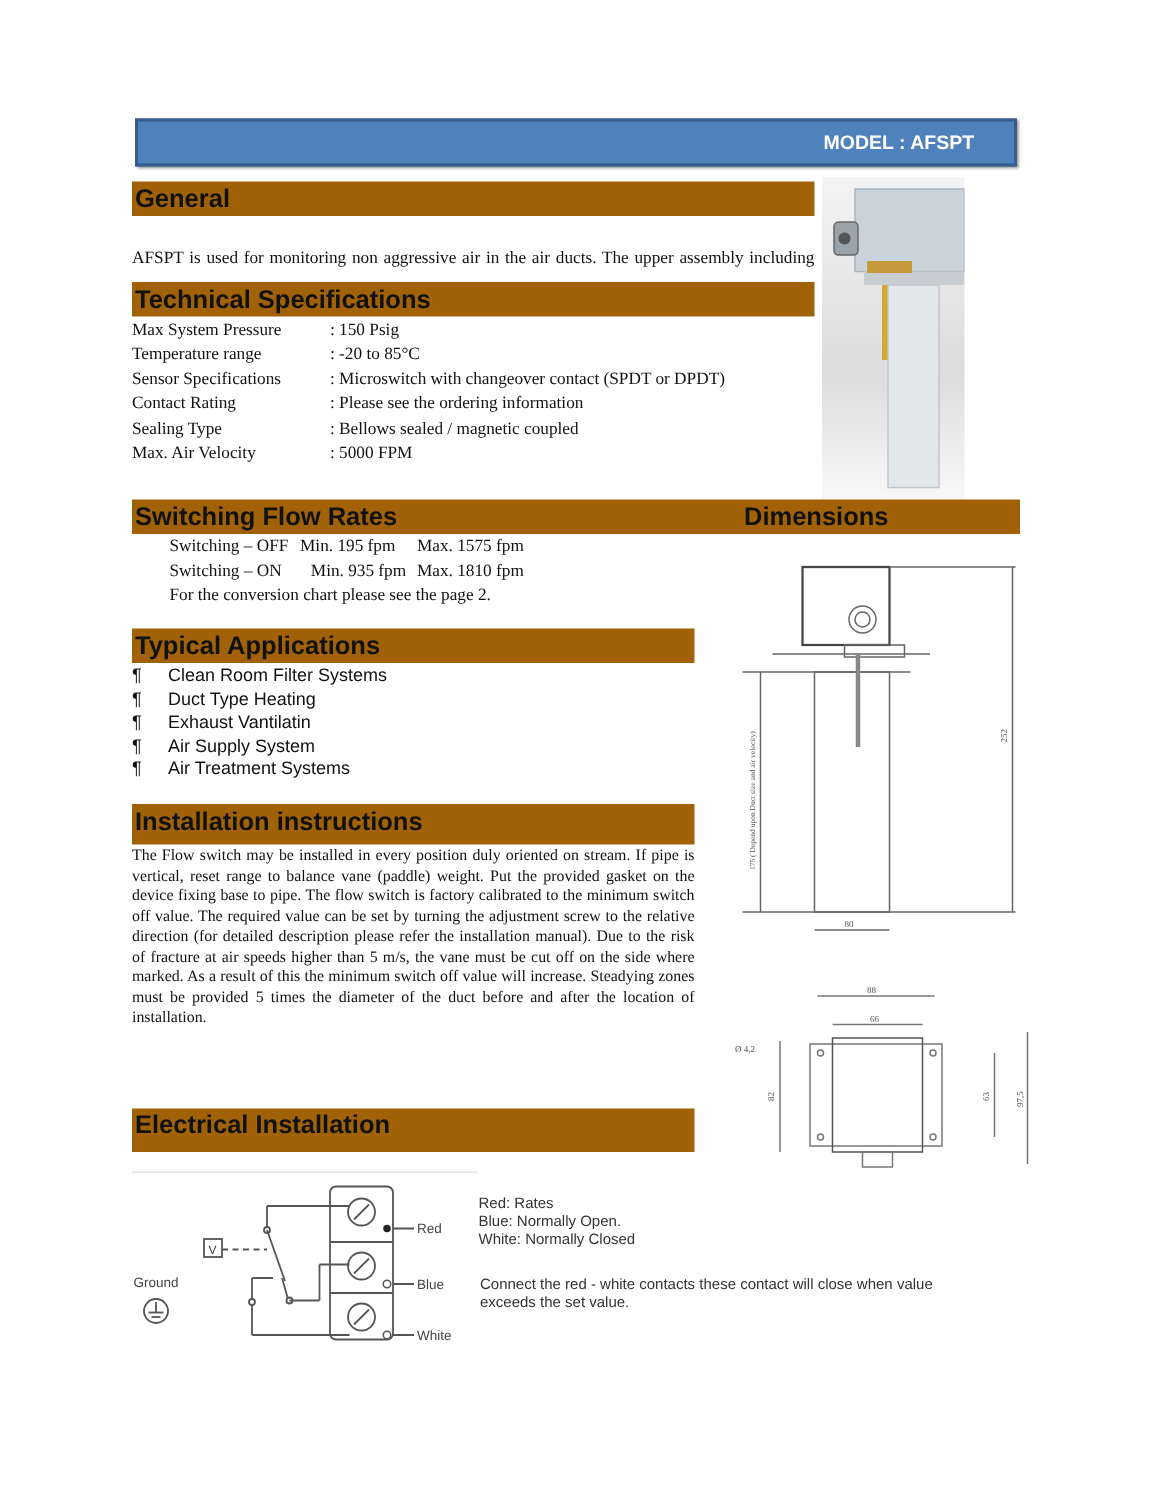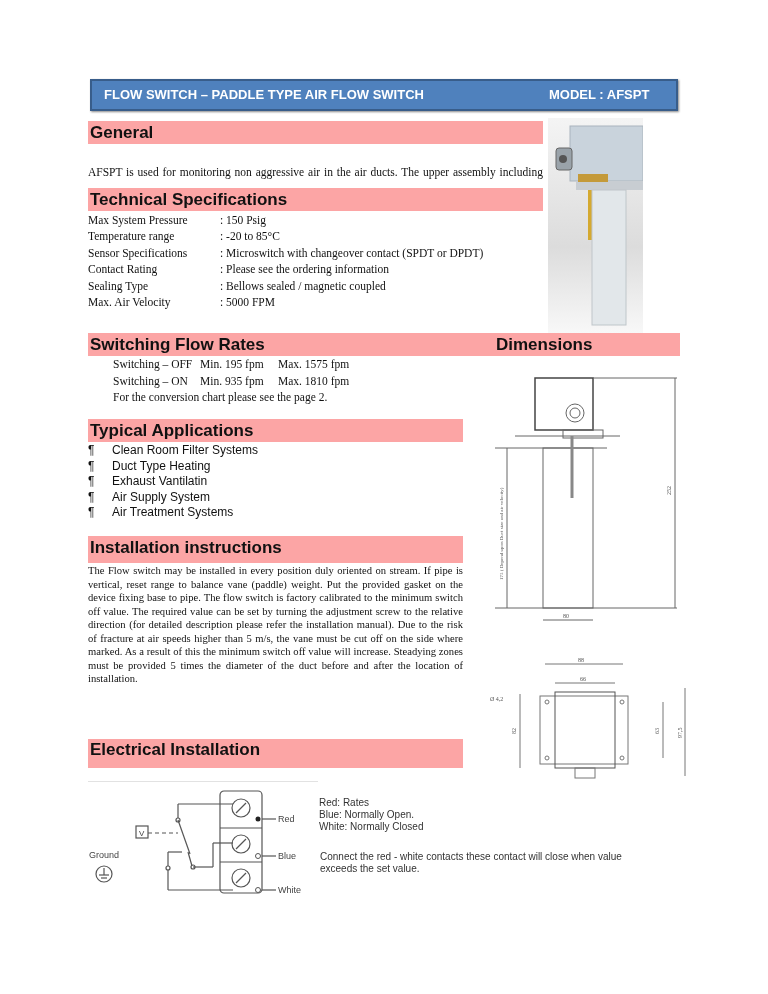--- a/index.html
+++ b/index.html
@@ -4,38 +4,37 @@
 <style>
   html, body { margin: 0; padding: 0; background: #ffffff; }
   body { width: 768px; height: 994px; position: relative; overflow: hidden;
          font-family: "Liberation Serif", serif; color: #111; }
   .abs { position: absolute; }
   .titlebar { left: 90px; top: 79px; width: 584px; height: 28px;
     background: #4f81bd; border: 2px solid #385d8a; box-shadow: 1px 1px 2px #888;
     color: #fff; font-family: "Liberation Sans", sans-serif; font-weight: bold; font-size: 13px; }
   .titlebar .t1 { position: absolute; left: 12px; top: 6px; }
   .titlebar .t2 { position: absolute; left: 416px; top: 6px; padding-left: 41px; }
-  .sec-h { background: #fca5a5; font-family: "Liberation Sans", sans-serif; font-weight: bold;
+  .sec-h { background: #a16207; font-family: "Liberation Sans", sans-serif; font-weight: bold;
     font-size: 17px; color: #111; height: 23px; line-height: 23px; padding-left: 2px; }
   .body-text { font-size: 11.5px; line-height: 16px; }
   .spec-row { display: flex; font-size: 11.5px; line-height: 16.4px; }
   .spec-row .k { width: 132px; }
   .apps li { list-style: none; display: flex; font-family: "Liberation Sans", sans-serif; font-size: 12px; line-height: 15.5px; }
   .apps { margin: 0; padding: 0; }
   .apps .b { width: 24px; }
   .install { font-size: 10.6px; line-height: 13.5px; text-align: justify; }
   .flow { font-size: 11.5px; line-height: 16.5px; }
   .legend { font-family: "Liberation Sans", sans-serif; font-size: 10px; color: #333; line-height: 12px; }
   .hr-line { height: 1px; background: #e2e2e2; }
 </style>
 </head>
 <body>
 
 <div class="abs titlebar">
-  <span class="t1">FLOW SWITCH  – PADDLE TYPE  AIR FLOW SWITCH</span>
   <span class="t2">MODEL : AFSPT</span>
 </div>
 
 <div class="abs" style="left:88px; top:121px; width:455px;">
   <div class="sec-h">General</div>
   <div class="body-text" style="line-height:21px; text-align:justify; margin-top:18px;">AFSPT is used for monitoring non aggressive air in the air ducts.  The upper assembly including microswitch is isolated using bellows assembly.</div>
 </div>
 
 <div class="abs" style="left:548px; top:118px; width:95px; height:215px; background:linear-gradient(180deg,#f4f4f4,#dcdcdc 60%,#f8f8f8);">
   <svg width="95" height="215" viewBox="0 0 95 215">
@@ -78,21 +77,21 @@
       </div>
   </div>
 </div>
 
 <div class="abs sec-h" style="left:88px; top:333px; width:590px;">
   <span>Switching Flow Rates</span>
   <span style="position:absolute; left:408px;">Dimensions</span>
 </div>
 <div class="abs flow" style="left:113px; top:356px;">
   <div><span style="display:inline-block;width:87px;">Switching – OFF</span><span style="display:inline-block;width:78px;">Min. 195 fpm</span><span>Max. 1575 fpm</span></div>
-  <div><span style="display:inline-block;width:87px;">Switching – ON</span><span style="display:inline-block;width:78px;">Min. 935 fpm</span><span>Max. 1810 fpm</span></div>
+  <div><span style="display:inline-block;width:87px;">Switching – ON</span><span style="display:inline-block;width:78px;text-align:center;">Min. 935 fpm</span><span>Max. 1810 fpm</span></div>
   <div>For the conversion chart please see the page 2.</div>
 </div>
 
 <div class="abs" style="left:485px; top:370px; width:200px; height:270px;">
   <svg width="200" height="270" viewBox="0 0 200 270">
     <g stroke="#666" fill="none" stroke-width="1">
       <rect x="50" y="8" width="58" height="52" stroke="#444" stroke-width="1.5"></rect>
       <circle cx="90" cy="43" r="9"></circle>
         <circle cx="90" cy="43" r="5"></circle>
       <line x1="30" y1="66" x2="135" y2="66"></line>

